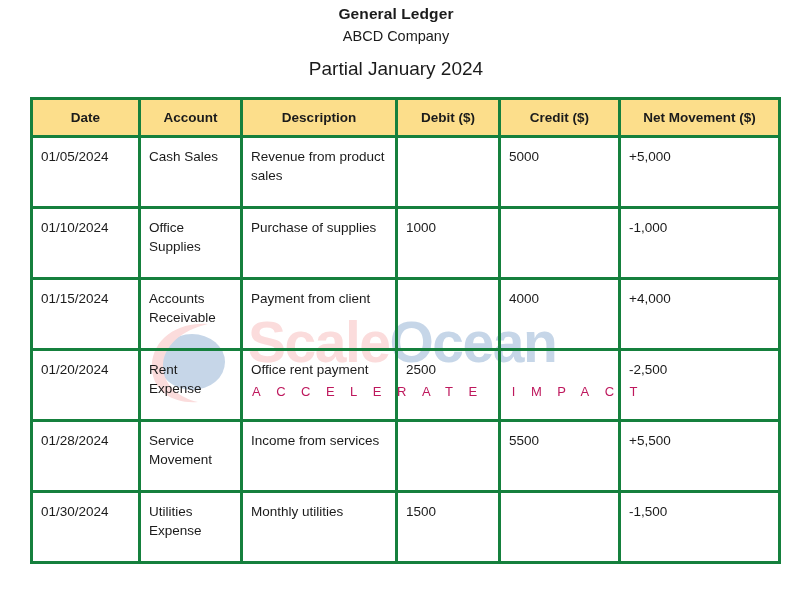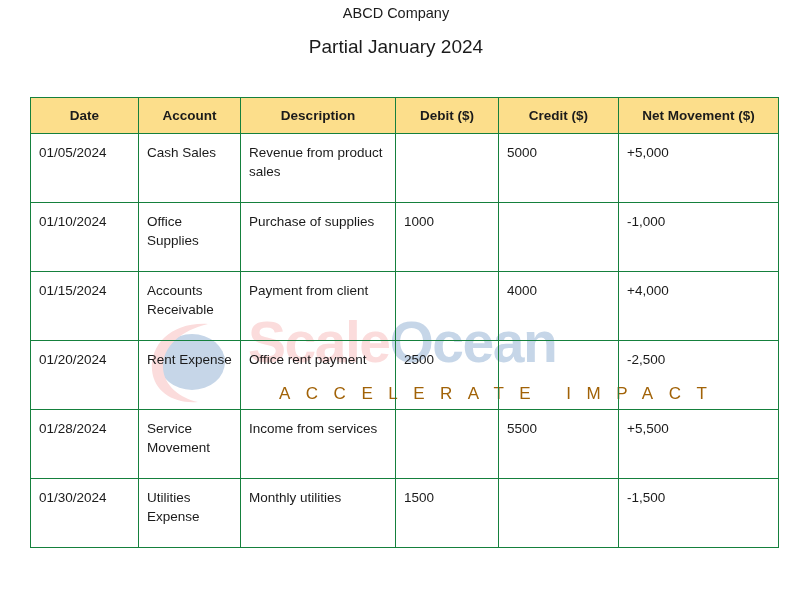--- a/index.html
+++ b/index.html
@@ -75,44 +75,43 @@
     letter-spacing: -1.5px;
     line-height: 1;
     white-space: nowrap;
   }
   .wm-scale { color: #fbdcdc; }
   .wm-ocean { color: #c6d6e8; }
   .wm-tag {
     position: absolute;
     left: 102px;
     top: 72px;
-    font-size: 17px;
+    font-size: 13px;
     letter-spacing: 15.5px;
-    color: #a16207;
+    color: #be185d;
     white-space: nowrap;
-    margin-left: 27px;
   }
 
   
   .ledger-wrap {
     position: absolute;
     left: 30px;
     top: 97px;
     width: 748px;
     z-index: 10;
   }
   table.ledger {
     border-collapse: collapse;
     width: 748px;
     table-layout: fixed;
     background: transparent;
   }
   table.ledger th,
   table.ledger td {
-    border: 1px solid #15803d;
+    border: 3px solid #15803d;
     padding: 0;
     vertical-align: top;
     background: transparent;
   }
   table.ledger thead th {
     background: #fcde8b;
     text-align: center;
     font-size: 13.5px;
     font-weight: bold;
     height: 35px;
@@ -132,20 +131,21 @@
   col.c-acct  { width: 102px; }
   col.c-desc  { width: 155px; }
   col.c-debit { width: 103px; }
   col.c-cred  { width: 120px; }
   col.c-net   { width: 160px; }
 </style>
 </head>
 <body>
 
 <div class="doc-head">
+  <div class="doc-title">General Ledger</div>
   <div class="doc-sub">ABCD Company</div>
   <div class="doc-sub2">Partial January 2024</div>
 </div>
 
 <div class="watermark">
   <div class="wm-inner">
     <svg class="wm-logo" viewBox="0 0 96 88">
       <ellipse cx="42" cy="44" rx="33" ry="28" fill="#c6d6e8"></ellipse>
       <path d="M58 6 C22 4 0 26 2 52 C4 74 24 86 48 84 C30 80 14 68 13 50 C12 28 32 12 58 6 Z" fill="#fbdcdc"></path>
     </svg>

